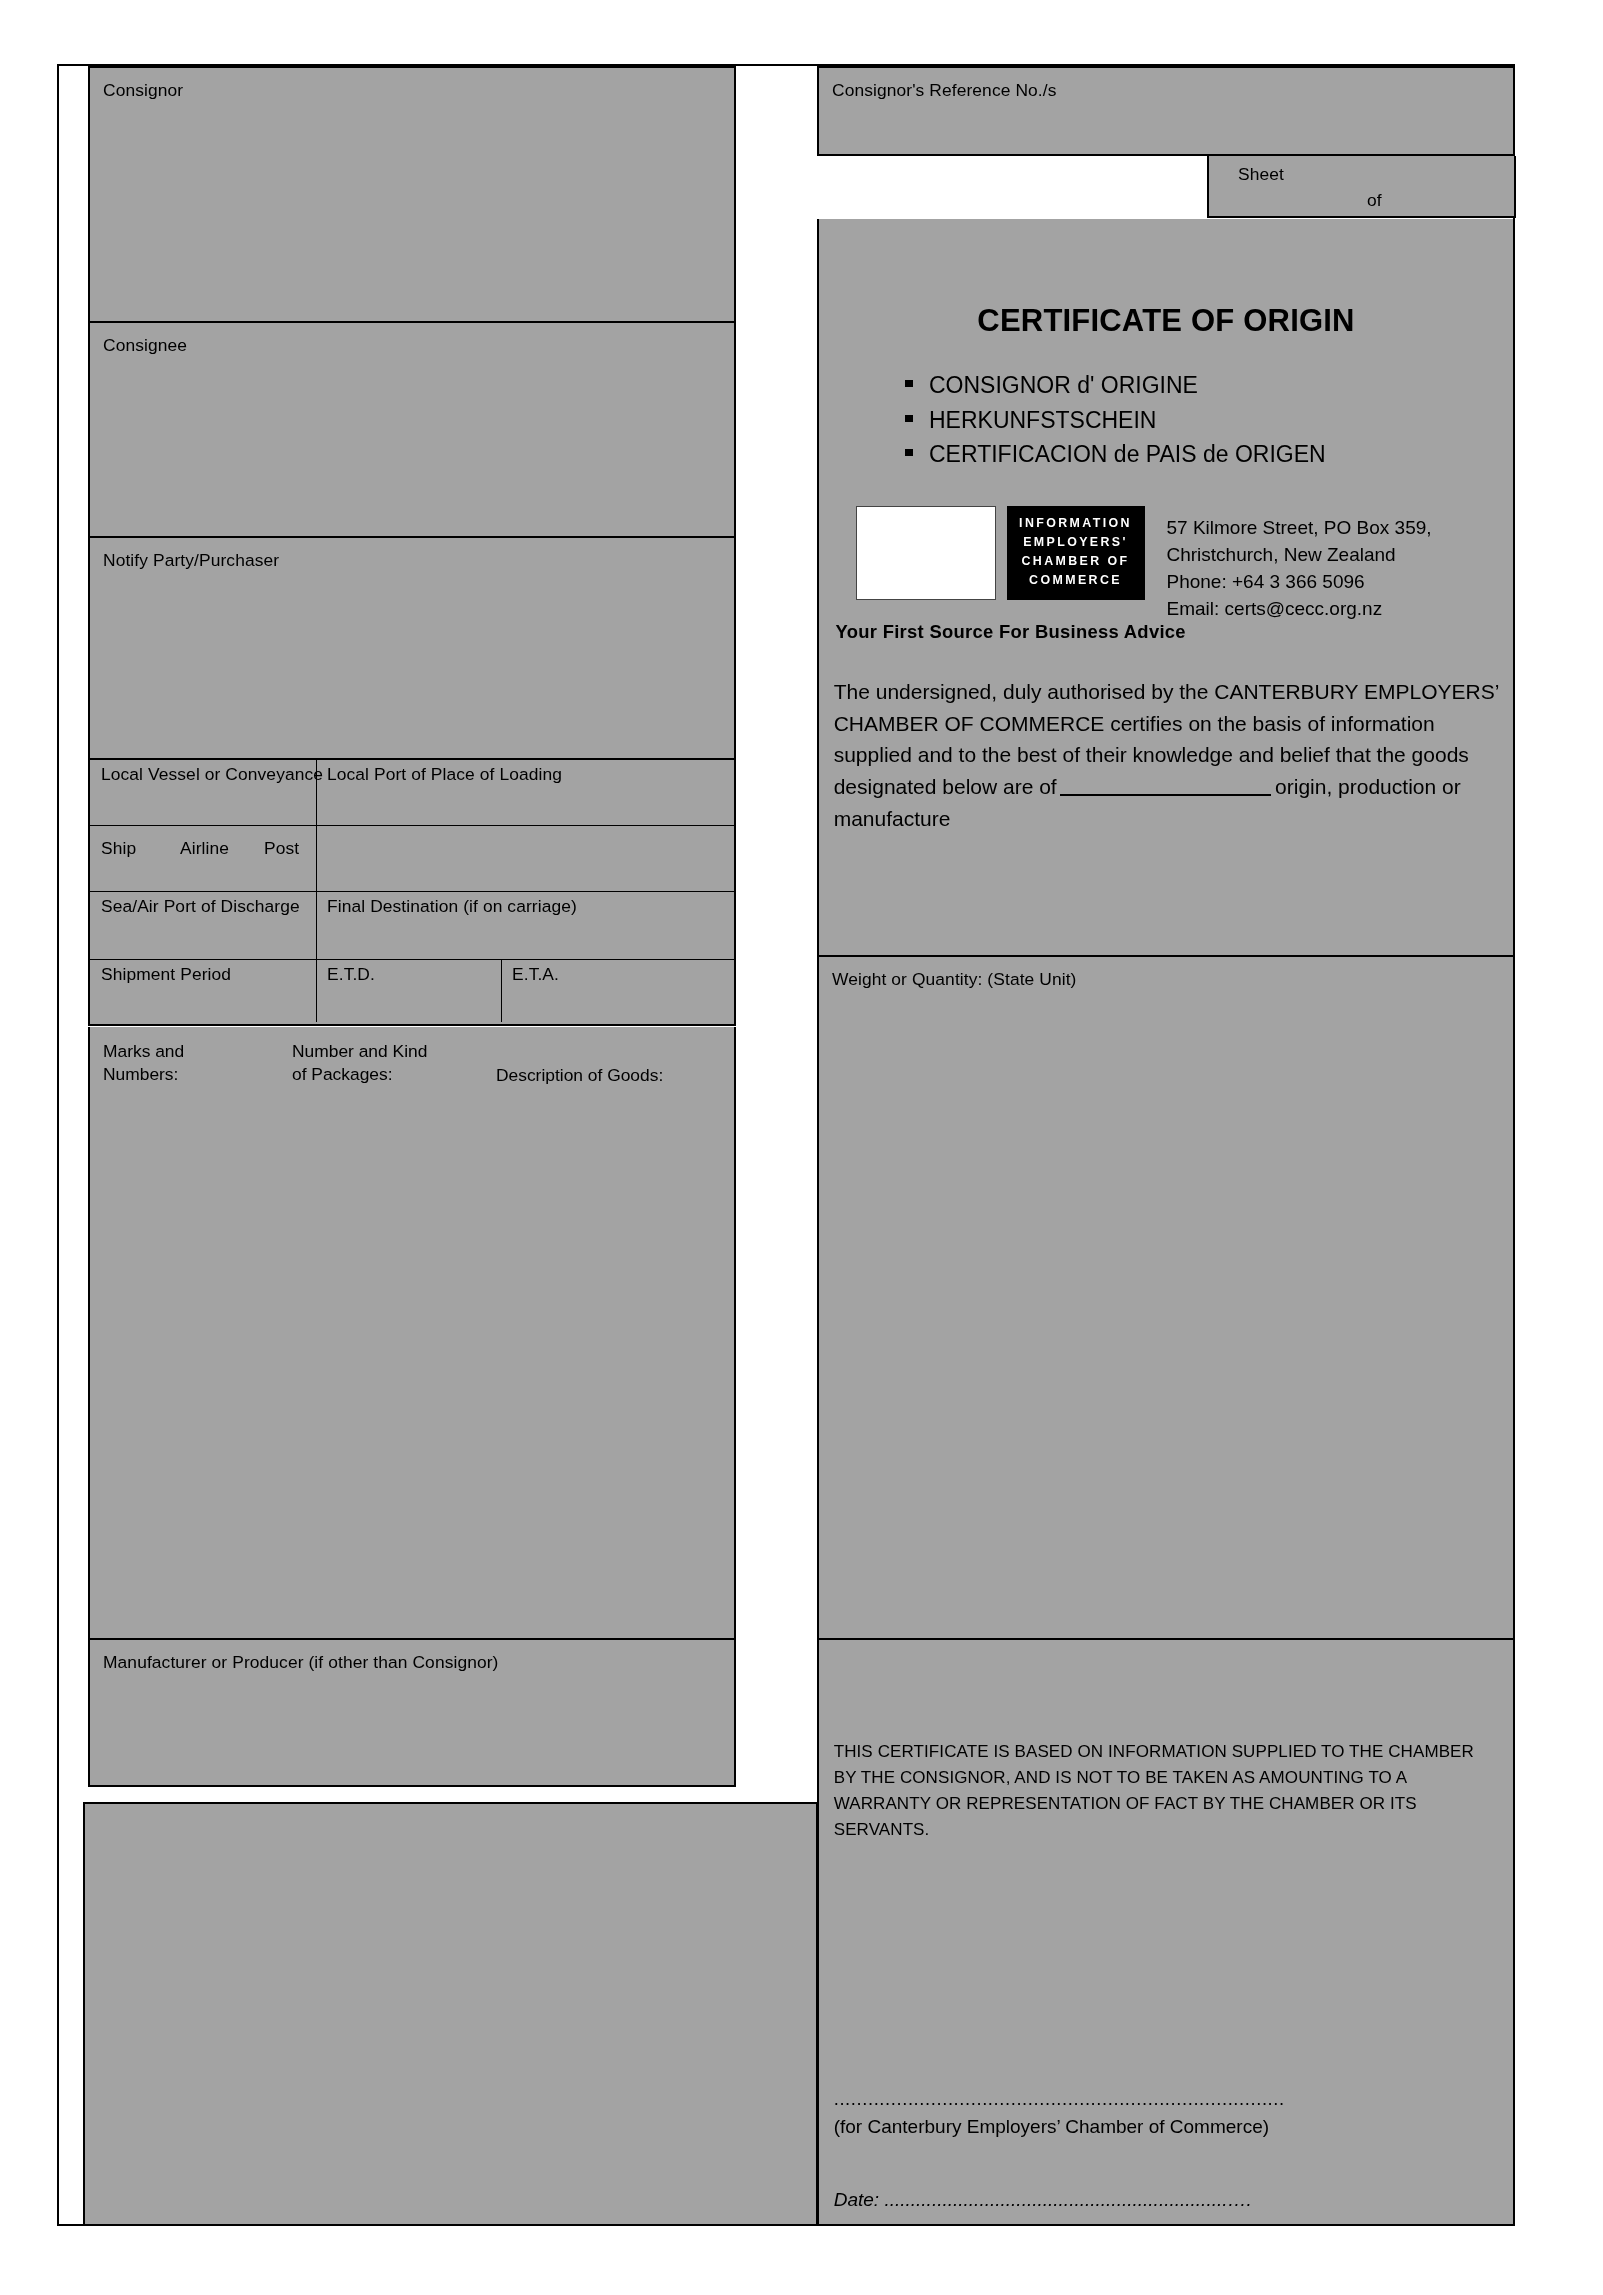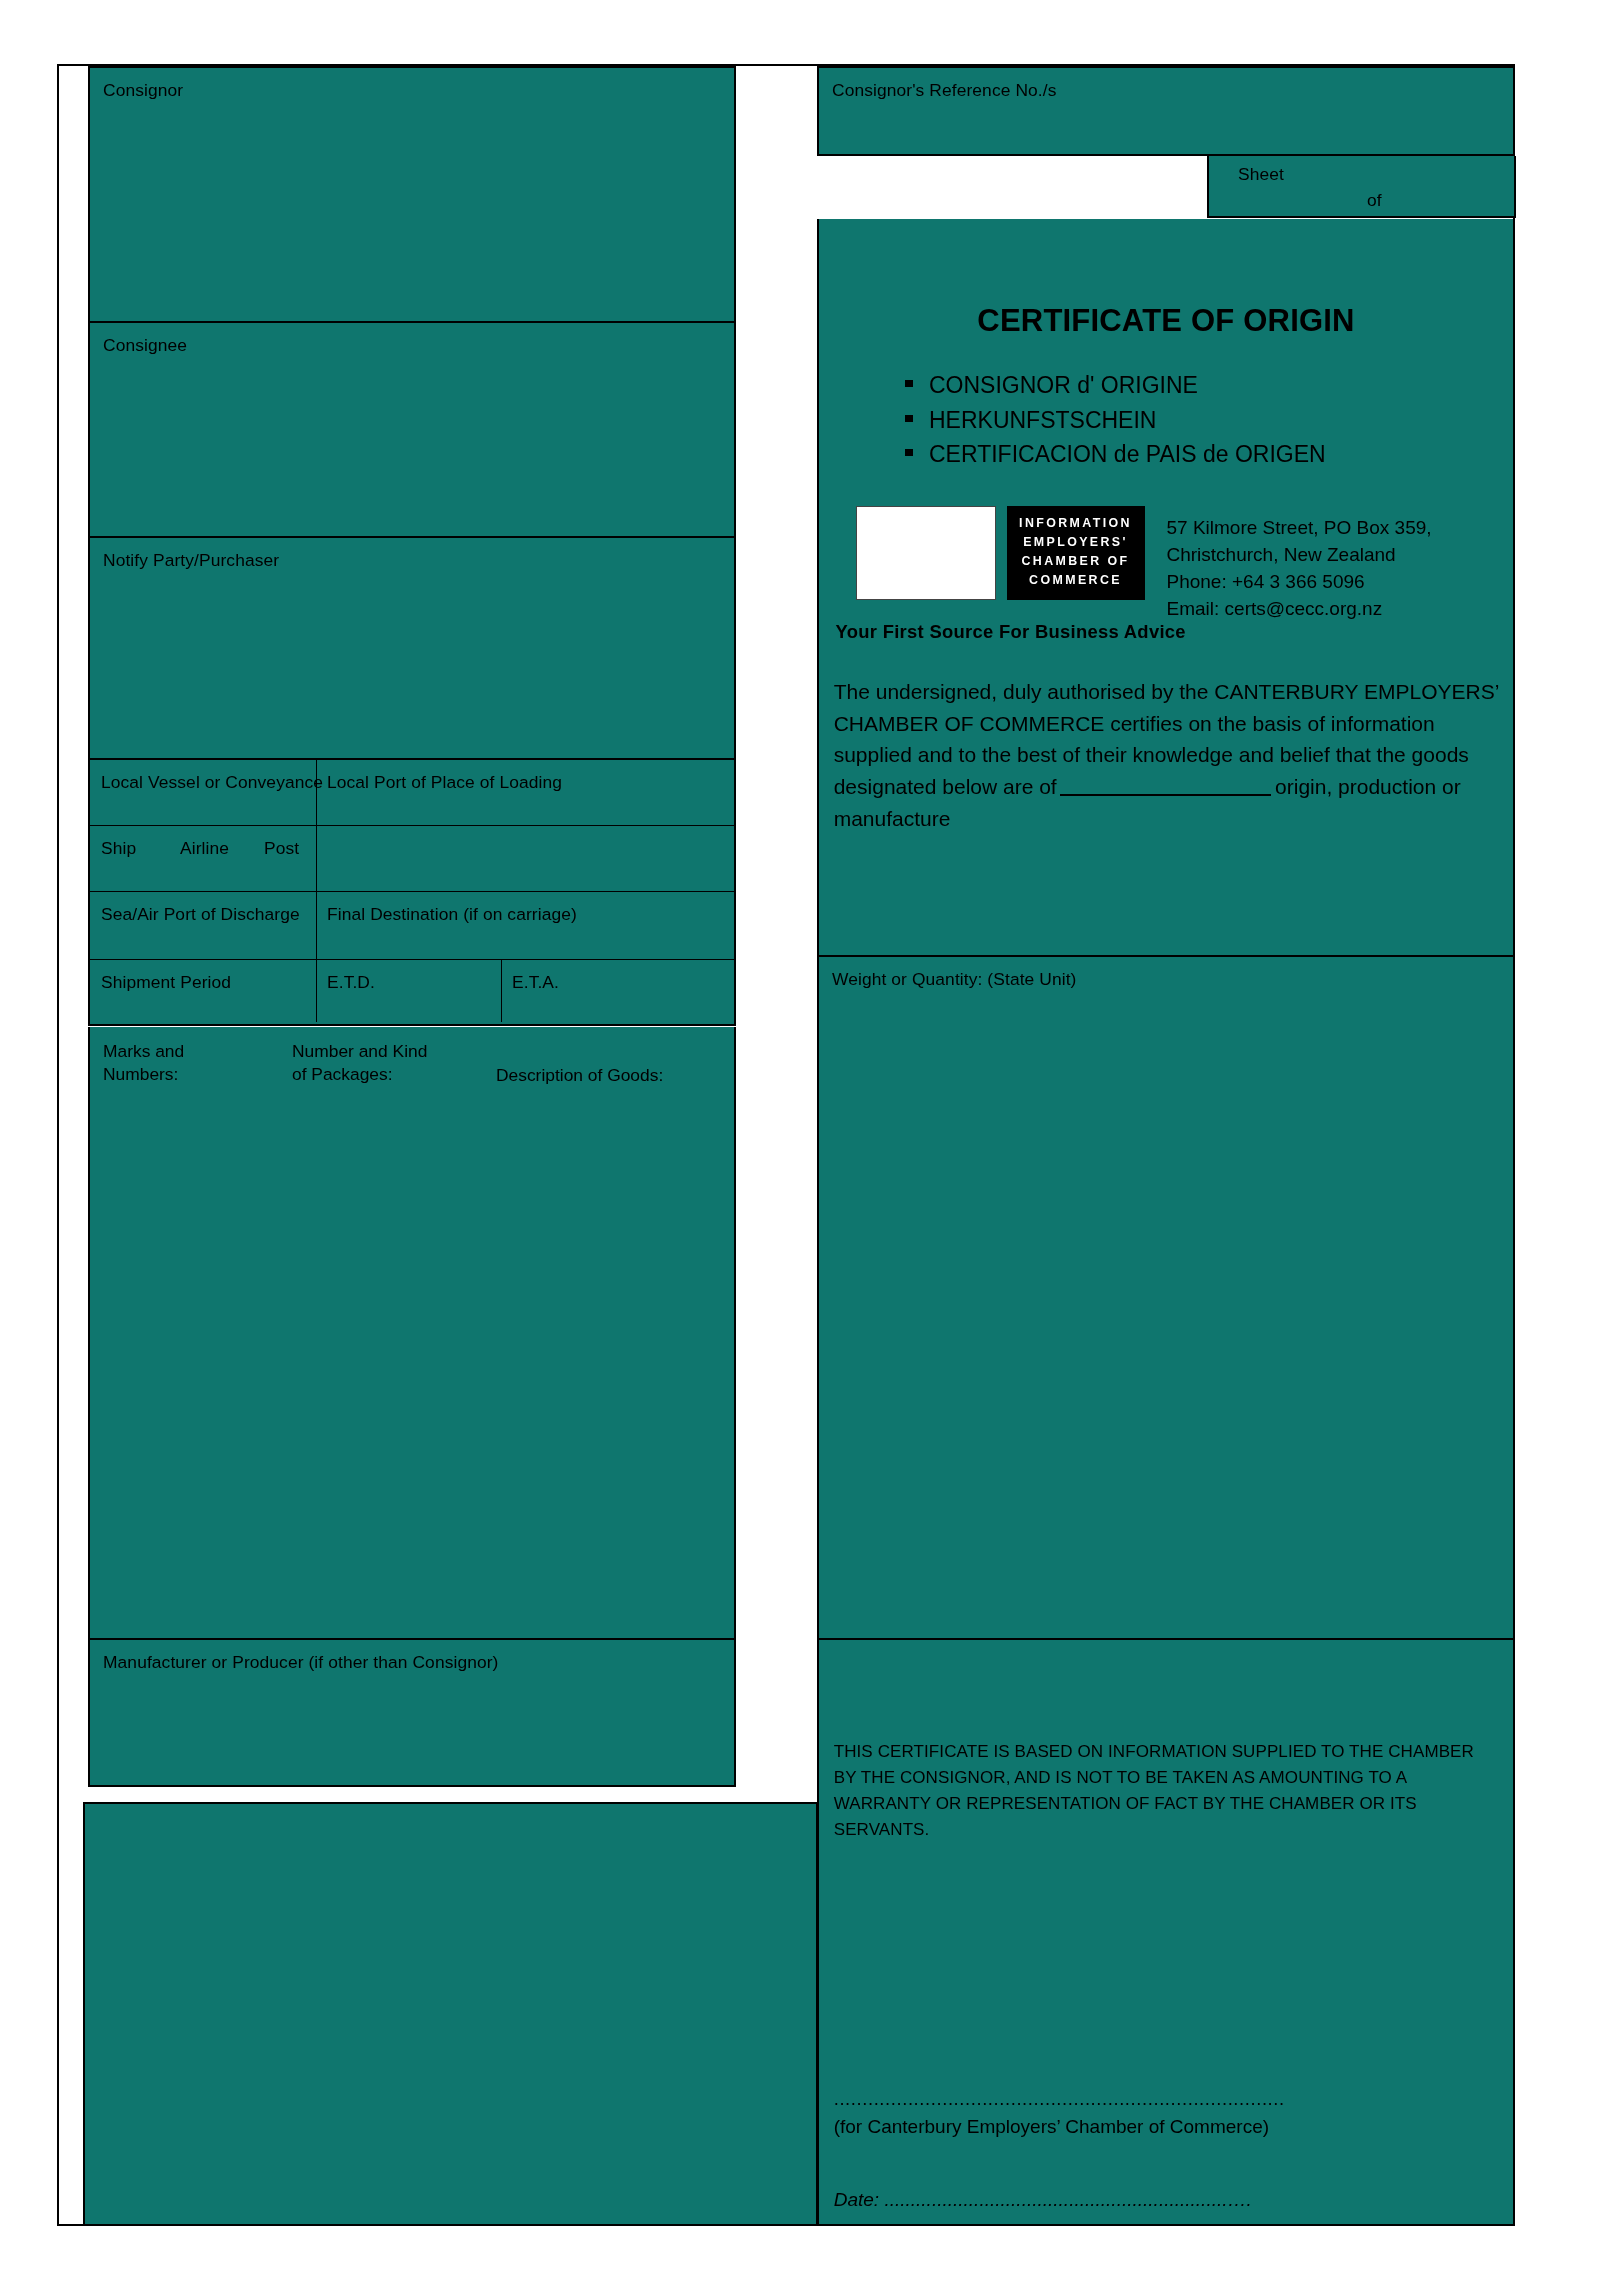--- a/index.html
+++ b/index.html
@@ -17,21 +17,21 @@
     height: 2296px;
     background: #ffffff;
     box-sizing: border-box;
   }
 
   
   .frame {
     position: absolute;
     box-sizing: border-box;
     border: 2.8px solid #000;
-    background: #0f766e;
+    background: #a3a3a3;
   }
   .lbl {
     font-size: 17.4px;
     line-height: 1.28;
     letter-spacing: 0.1px;
     white-space: pre;
   }
 
   
   #outer-border {
@@ -67,21 +67,21 @@
     position: absolute;
     left: 0; right: 0;
     box-sizing: border-box;
     border-bottom: 1.8px solid #000;
   }
   .grid-row.last { border-bottom: none; }
   .grid-cell {
     position: absolute;
     top: 0; bottom: 0;
     box-sizing: border-box;
-    padding: 11px 0 0 11px;
+    padding: 3px 0 0 11px;
   }
   .vdiv {
     position: absolute;
     top: 0; bottom: 0;
     width: 0;
     border-left: 1.8px solid #000;
   }
 
   
   #goods-box {

